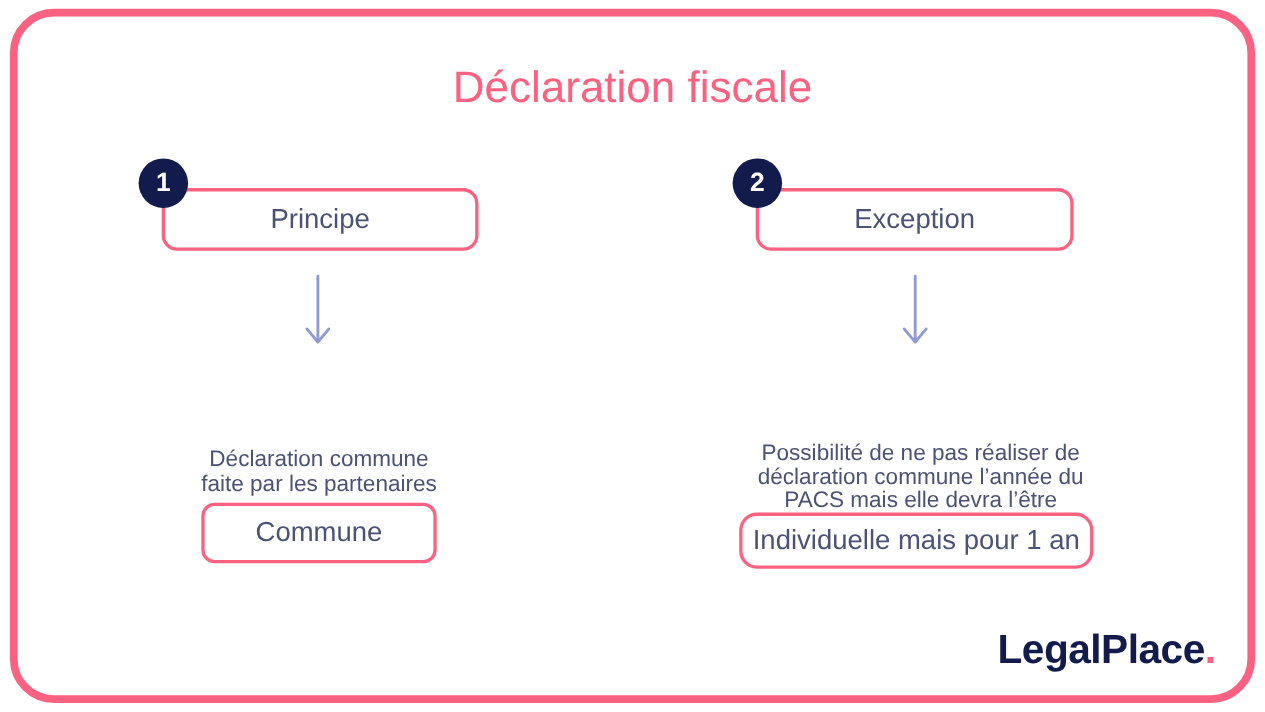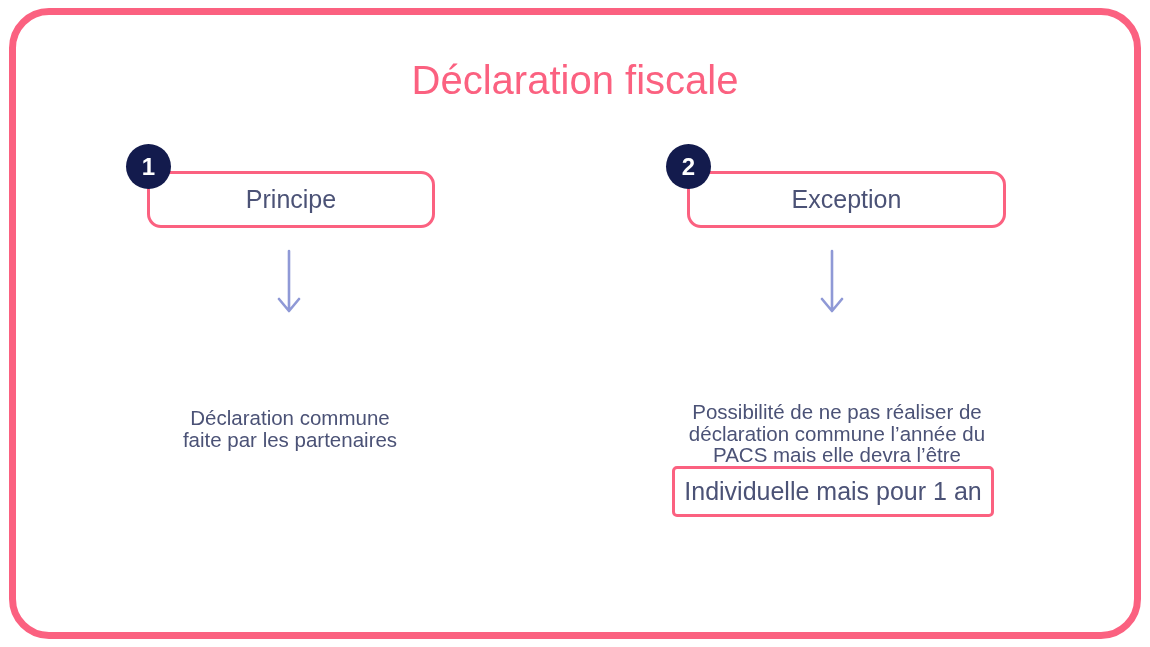--- a/index.html
+++ b/index.html
@@ -42,23 +42,23 @@
     border: 3.5px solid var(--pink);
     border-radius: 14px;
     background: #ffffff;
     display: flex;
     align-items: center;
     justify-content: center;
     color: var(--slate);
     font-size: 25px;
   }
   .header-box-1 { left: 147px; top: 171px; width: 288px; height: 57px; }
-  .header-box-2 { left: 687px; top: 171px; width: 319px; height: 57px; }
+  .header-box-2 { left: 687px; top: 171px; width: 289px; height: 57px; }
   .result-box-1 { left: 183px; top: 457px; width: 214px; height: 55px; border-width: 3px; border-radius: 12px; }
-  .result-box-2 { left: 672px; top: 466px; width: 322px; height: 51px; border-width: 3px; border-radius: 5px; }
+  .result-box-2 { left: 672px; top: 466px; width: 322px; height: 51px; border-width: 3px; border-radius: 16px; }
   .num-badge {
     position: absolute;
     width: 45px;
     height: 45px;
     border-radius: 50%;
     background: var(--navy);
     color: #ffffff;
     font-size: 24px;
     font-weight: 700;
     display: flex;
@@ -110,32 +110,36 @@
     <span>1</span>
   </div>
   <div class="flow-box header-box-1">
     <span>Principe</span>
   </div>
   <svg class="down-arrow arrow-1" viewBox="0 0 26 72">
     <path d="M13 2 L13 60 M3 50 L13 62 L23 50" fill="none" stroke="#8f99d6" stroke-width="2.6" stroke-linecap="round" stroke-linejoin="round"></path>
   </svg>
   <div class="desc desc-1">Déclaration commune
 faite par les partenaires</div>
+  <div class="flow-box result-box-1">
+    <span>Commune</span>
+  </div>
 
   <div class="num-badge num-badge-2">
     <span>2</span>
   </div>
   <div class="flow-box header-box-2">
     <span>Exception</span>
   </div>
   <svg class="down-arrow arrow-2" viewBox="0 0 26 72">
     <path d="M13 2 L13 60 M3 50 L13 62 L23 50" fill="none" stroke="#8f99d6" stroke-width="2.6" stroke-linecap="round" stroke-linejoin="round"></path>
   </svg>
   <div class="desc desc-2">Possibilité de ne pas réaliser de
 déclaration commune l’année du
 PACS mais elle devra l’être
 l’année suivante</div>
   <div class="flow-box result-box-2">
     <span>Individuelle mais pour 1 an</span>
   </div>
 
+  <div class="logo"><span>LegalPlace</span><span class="dot">.</span></div>
 
 </div>
 
 </body></html>

